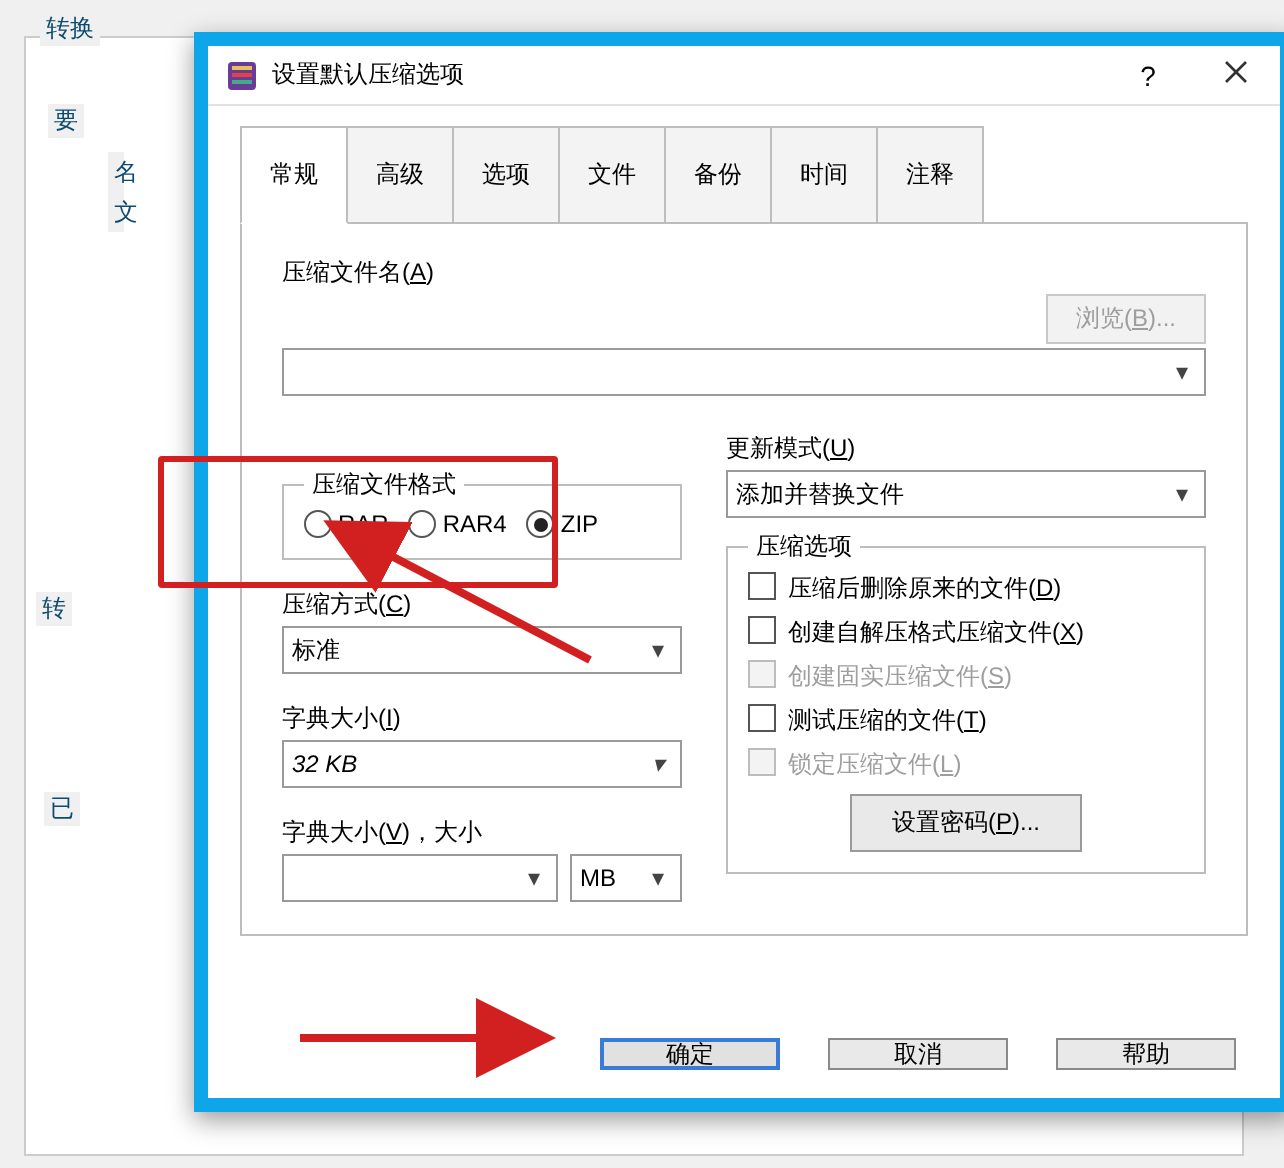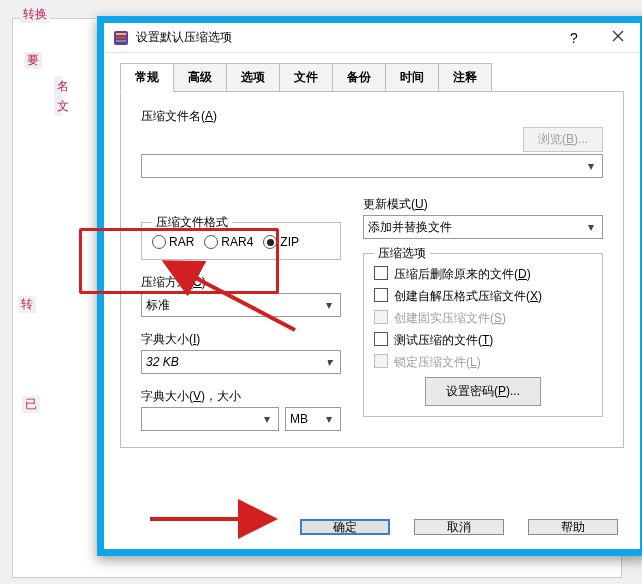--- a/index.html
+++ b/index.html
@@ -1,41 +1,41 @@
 <!DOCTYPE html>
 <html><head>
 <meta charset="utf-8">
 <style>
 * { box-sizing: border-box; margin: 0; padding: 0; font-family: "Microsoft YaHei", "Segoe UI", sans-serif; font-size: 12px; }
 body { background: #f0f0f0; width: 642px; height: 584px; position: relative; overflow: hidden; }
 
 
 .bg-hint { position:absolute; background:#fff; border:1px solid #ccc; }
 .bg-top { left:12px; top:18px; width:610px; height:560px; }
-.bg-label { position:absolute; color:#be185d; font-size:12px; padding:0 3px; background:#f0f0f0;}
+.bg-label { position:absolute; color:#0c4a6e; font-size:12px; padding:0 3px; background:#f0f0f0;}
 .bg-label.l1 { left:20px; top:6px; }
 .bg-label.l2 { left:24px; top:52px; }
 .bg-label.l3 { left:54px; top:76px; width:8px; height:40px; line-height:20px;}
 .bg-label.l4 { left:18px; top:296px; }
 .bg-label.l5 { left:22px; top:396px; }
 
 
 .dialog { position:absolute; left:55px; top:16px; width:550px; height:540px; background:#fff; border:7px solid #0ea5e9; box-shadow:0 4px 12px rgba(0,0,0,0.4); display:flex; flex-direction:column;margin-left:42px; }
 .titlebar { height:30px; display:flex; align-items:center; border-bottom:1px solid #e1e1e1; background:#fff; }
 .title-icon { width:18px; height:18px; margin-left:8px; }
 .title-text { margin-left:6px; font-size:12px; flex:1; }
 .tb-btn { width:44px; height:30px; display:flex; align-items:center; justify-content:center; cursor:pointer; }
 .help-mark { font-size:14px;}
 .close-x svg { width:12px; height:12px; }
 
 .body-area { flex:1; padding:10px 16px 0 16px; position:relative; }
 
 
 .tab-strip { display:flex; }
-.tab { padding:5px 14px; border:1px solid #bdbdbd; border-bottom:none; margin-right:-1px; background:#f3f3f3; cursor:pointer; position:relative;font-weight:bold; }
+.tab { padding:15px 14px; border:1px solid #bdbdbd; border-bottom:none; margin-right:-1px; background:#f3f3f3; cursor:pointer; position:relative; }
 .tab.active { background:#fff; z-index:2; border-bottom:1px solid #fff; margin-bottom:-1px; }
 
 .panel { border:1px solid #bdbdbd; background:#fff; position:relative; padding:16px 20px 16px 20px; }
 
 .row-label { margin-bottom:2px; display:block; }
 .underline { text-decoration: underline; }
 .field-row { display:flex; align-items:center; }
 .combo { height:24px; width:100%; border:1px solid #9a9a9a; background:#fff; display:flex; align-items:center; padding:0 4px; position:relative; }
 .combo .combo-text { flex:1; }
 .combo .chev { width:14px; text-align:center; color:#444; }

